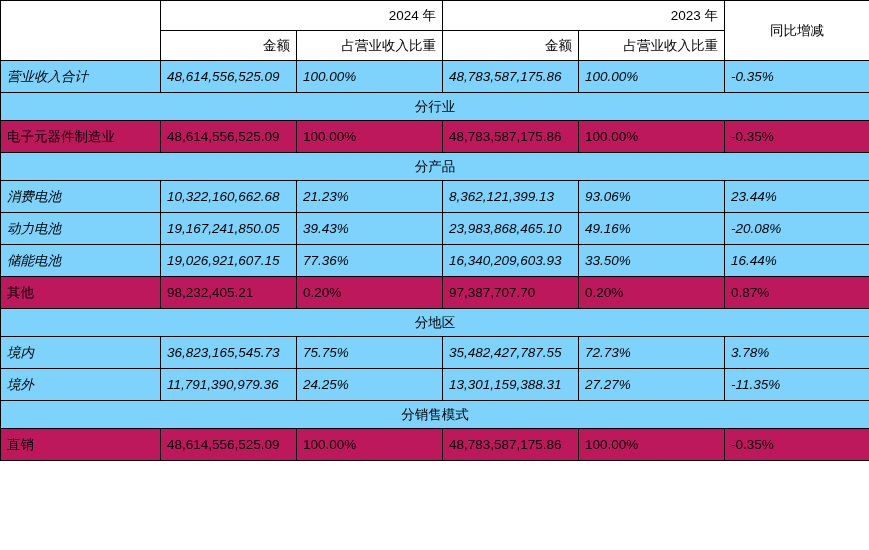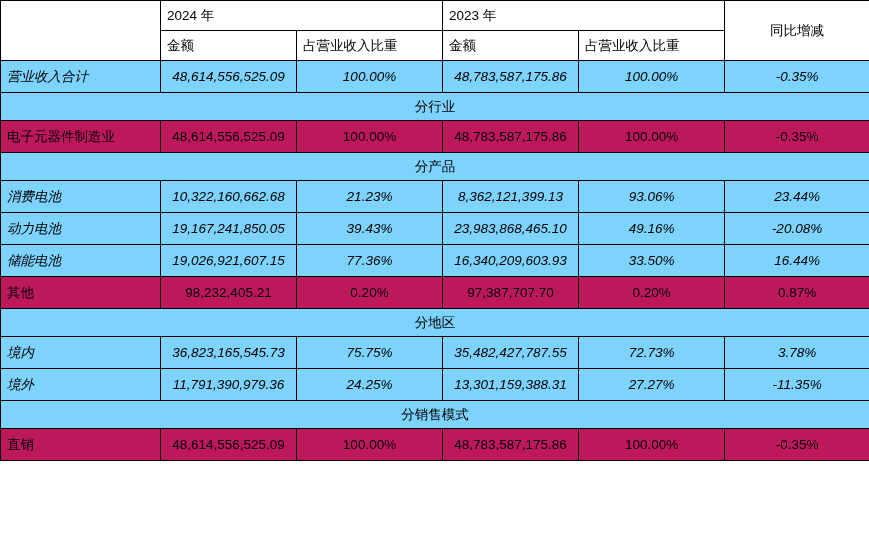--- a/index.html
+++ b/index.html
@@ -24,37 +24,37 @@
     border: 1px solid #000000;
     font-size: 13.5px;
     font-weight: normal;
     padding: 0 6px;
     vertical-align: middle;
     white-space: nowrap;
     overflow: hidden;
   }
   
   .hdr {
-    text-align: left;
+    text-align: right;
     height: 29px;
   }
   .hdr-tall {
     text-align: center;
   }
   .corner-cell {
     border-left: 1px solid #ffffff;
     border-top: 1px solid #ffffff;
   }
   
   .label-cell {
     text-align: left;
     height: 31px;
   }
   .num-cell {
-    text-align: center;
+    text-align: left;
     height: 31px;
   }
   .row-shade td {
     background: #7dd3fc;
     font-style: italic;
   }
   .row-plain td {
     background: #be185d;
   }
   .section-row td {

